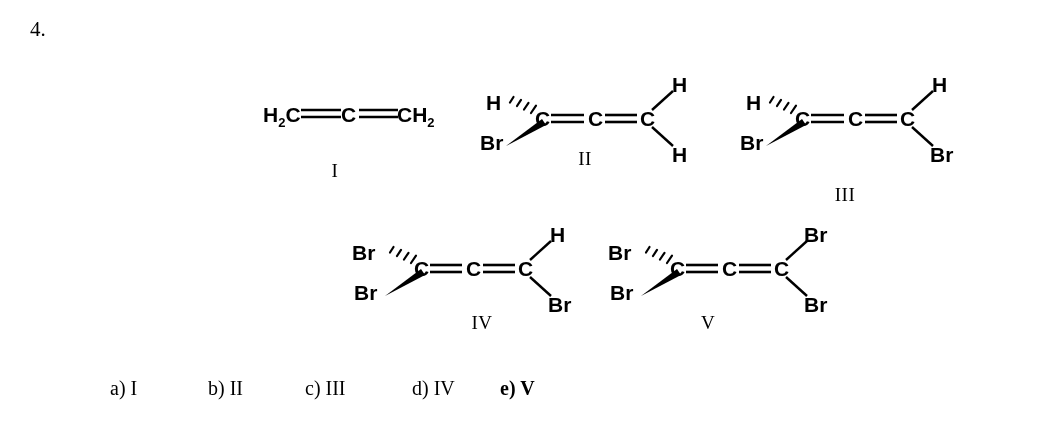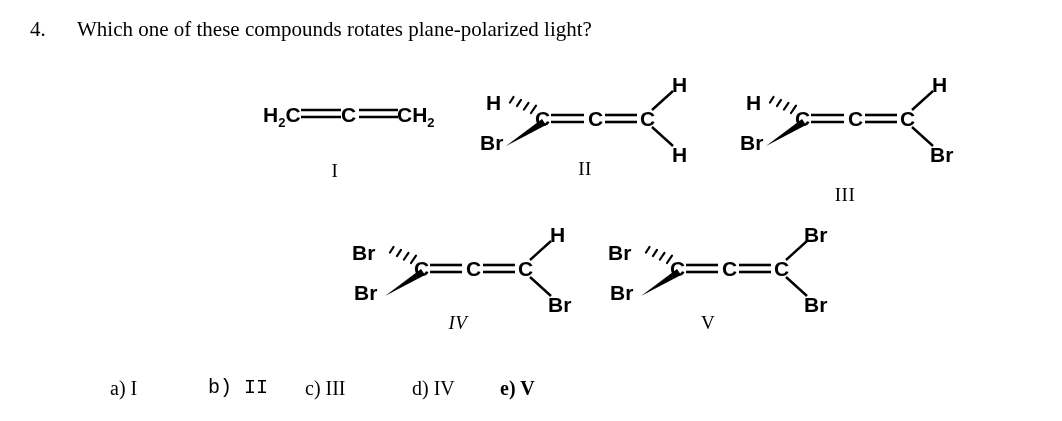--- a/index.html
+++ b/index.html
@@ -94,31 +94,30 @@
     height: 32px;
   }
   .answer-choice {
     position: absolute;
     font-family: "Liberation Serif", serif;
     font-size: 20px;
     line-height: 26px;
     white-space: nowrap;
   }
   #answer-a { left: 110px; }
-  #answer-b { left: 208px; font-family: Liberation Mono, monospace; }
+  #answer-b { left: 208px; }
   #answer-c { left: 305px; }
   #answer-d { left: 412px; }
   #answer-e { left: 500px; font-weight: bold; }
 </style>
 </head>
 <body>
 
 <div id="question-header">
   <span id="question-number">4.</span>
-  <span id="question-text">Which one of these compounds rotates plane-polarized light?</span>
 </div>
 
 <div class="structure-row" id="structure-row-1">
 
   <div class="structure" id="structure-I" style="left:255px; top:28px; width:180px; height:40px;">
     <span class="atom" style="left:0px; top:6px;margin-left:8px;"><span>H</span><sub>2</sub><span>C</span></span>
 
     <svg class="bonds" width="180" height="40">
 
       <line x1="46" y1="12" x2="86" y2="12" stroke="#000" stroke-width="2.6"></line>
@@ -160,21 +159,21 @@
     <span class="atom" style="left:6px; top:22px;">H</span>
     <span class="atom" style="left:0px; top:62px;">Br</span>
 
     <span class="atom" style="left:55px; top:38px;">C</span>
     <span class="atom" style="left:108px; top:38px;">C</span>
     <span class="atom" style="left:160px; top:38px;">C</span>
 
     <span class="atom" style="left:192px; top:4px;">H</span>
     <span class="atom" style="left:192px; top:74px;">H</span>
   </div>
-  <span class="struct-label" style="left:555px; top:88px;">II</span>
+  <span class="struct-label" style="left:555px; top:78px;">II</span>
 
   <div class="structure" id="structure-III" style="left:740px; top:0px; width:215px; height:110px;">
 
     <svg class="bonds" width="215" height="110">
       <line x1="71" y1="45" x2="104" y2="45" stroke="#000" stroke-width="2.6"></line>
       <line x1="71" y1="52" x2="104" y2="52" stroke="#000" stroke-width="2.6"></line>
       <line x1="125" y1="45" x2="157" y2="45" stroke="#000" stroke-width="2.6"></line>
       <line x1="125" y1="52" x2="157" y2="52" stroke="#000" stroke-width="2.6"></line>
 
       <g stroke="#000" stroke-width="2.2" stroke-linecap="round">
@@ -229,21 +228,21 @@
     <span class="atom" style="left:0px; top:22px;">Br</span>
     <span class="atom" style="left:2px; top:62px;">Br</span>
 
     <span class="atom" style="left:62px; top:38px;">C</span>
     <span class="atom" style="left:114px; top:38px;">C</span>
     <span class="atom" style="left:166px; top:38px;">C</span>
 
     <span class="atom" style="left:198px; top:4px;">H</span>
     <span class="atom" style="left:196px; top:74px;">Br</span>
   </div>
-  <span class="struct-label" style="left:428px; top:92px;font-style:italic;">IV</span>
+  <span class="struct-label" style="left:452px; top:92px;">IV</span>
 
   <div class="structure" id="structure-V" style="left:608px; top:0px; width:225px; height:110px;">
 
     <svg class="bonds" width="225" height="110">
       <line x1="78" y1="45" x2="110" y2="45" stroke="#000" stroke-width="2.6"></line>
       <line x1="78" y1="52" x2="110" y2="52" stroke="#000" stroke-width="2.6"></line>
       <line x1="131" y1="45" x2="163" y2="45" stroke="#000" stroke-width="2.6"></line>
       <line x1="131" y1="52" x2="163" y2="52" stroke="#000" stroke-width="2.6"></line>
 
       <g stroke="#000" stroke-width="2.2" stroke-linecap="round">

